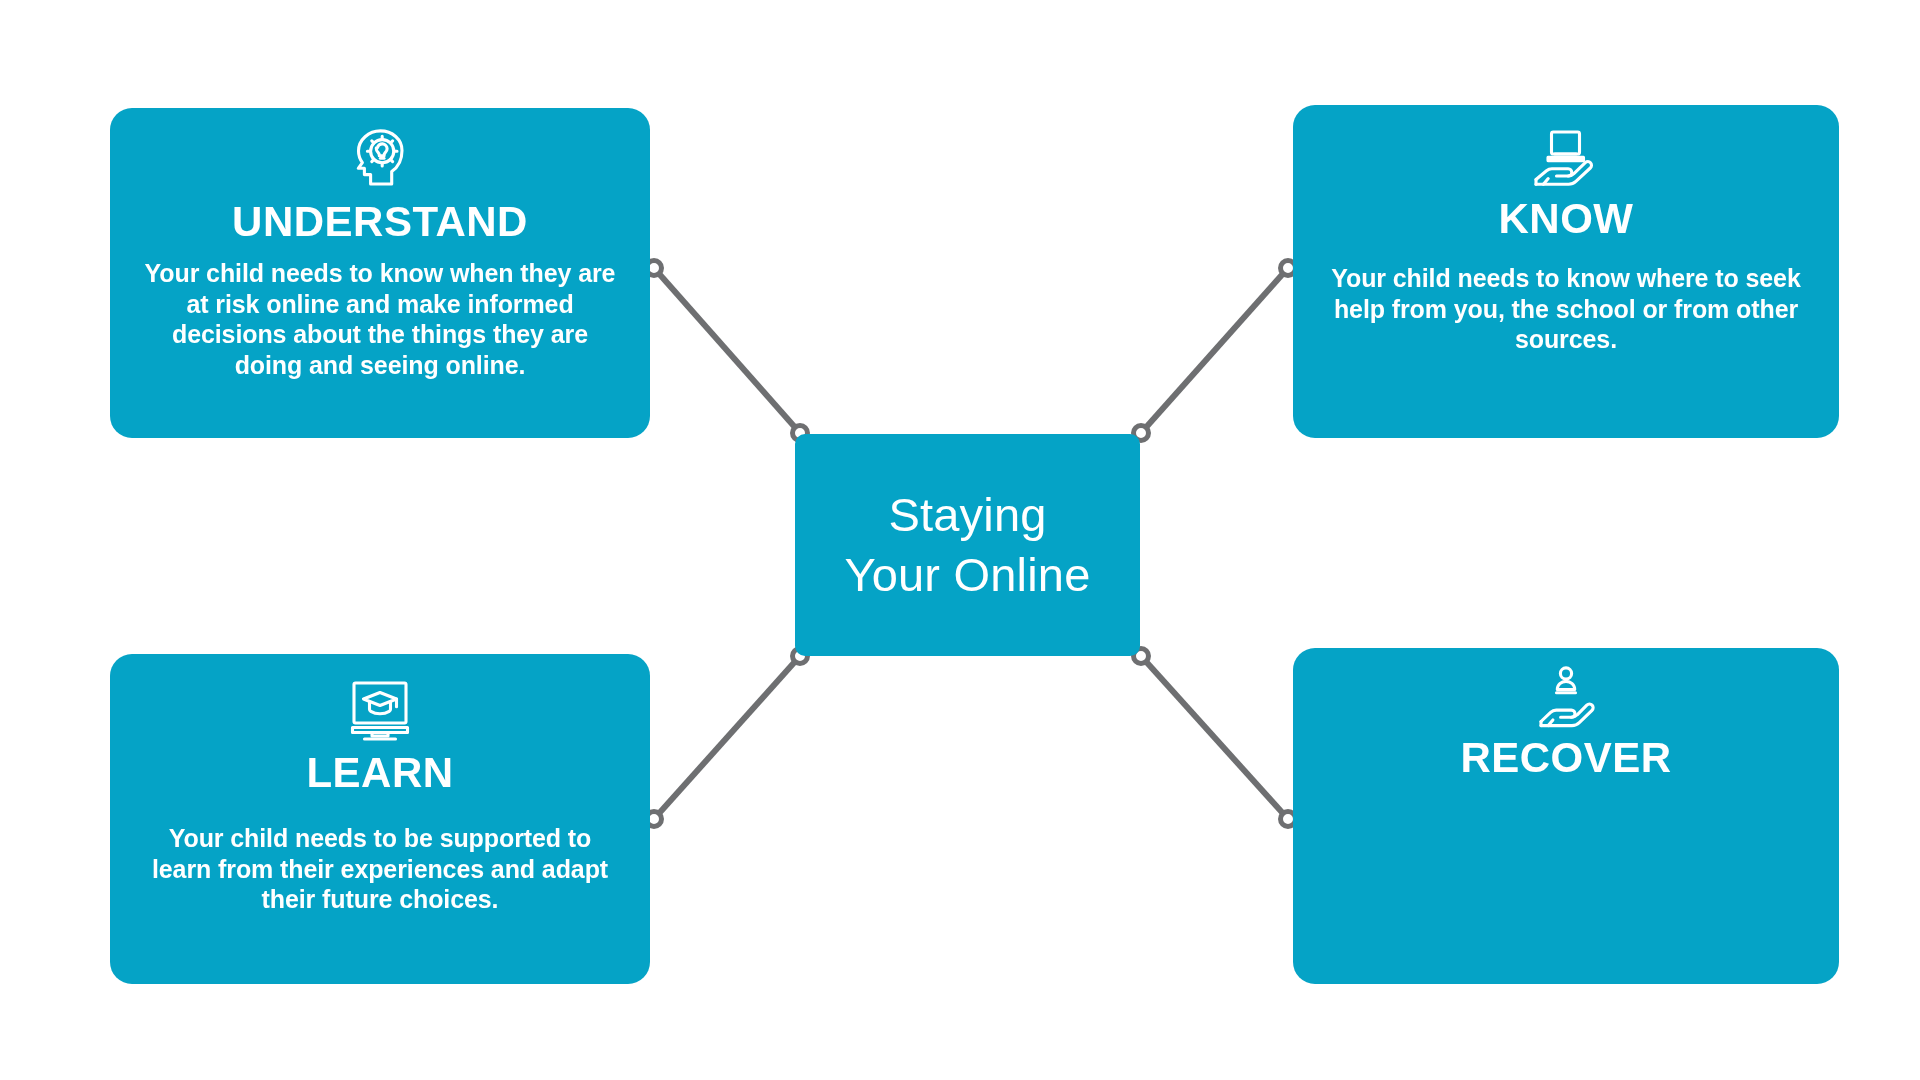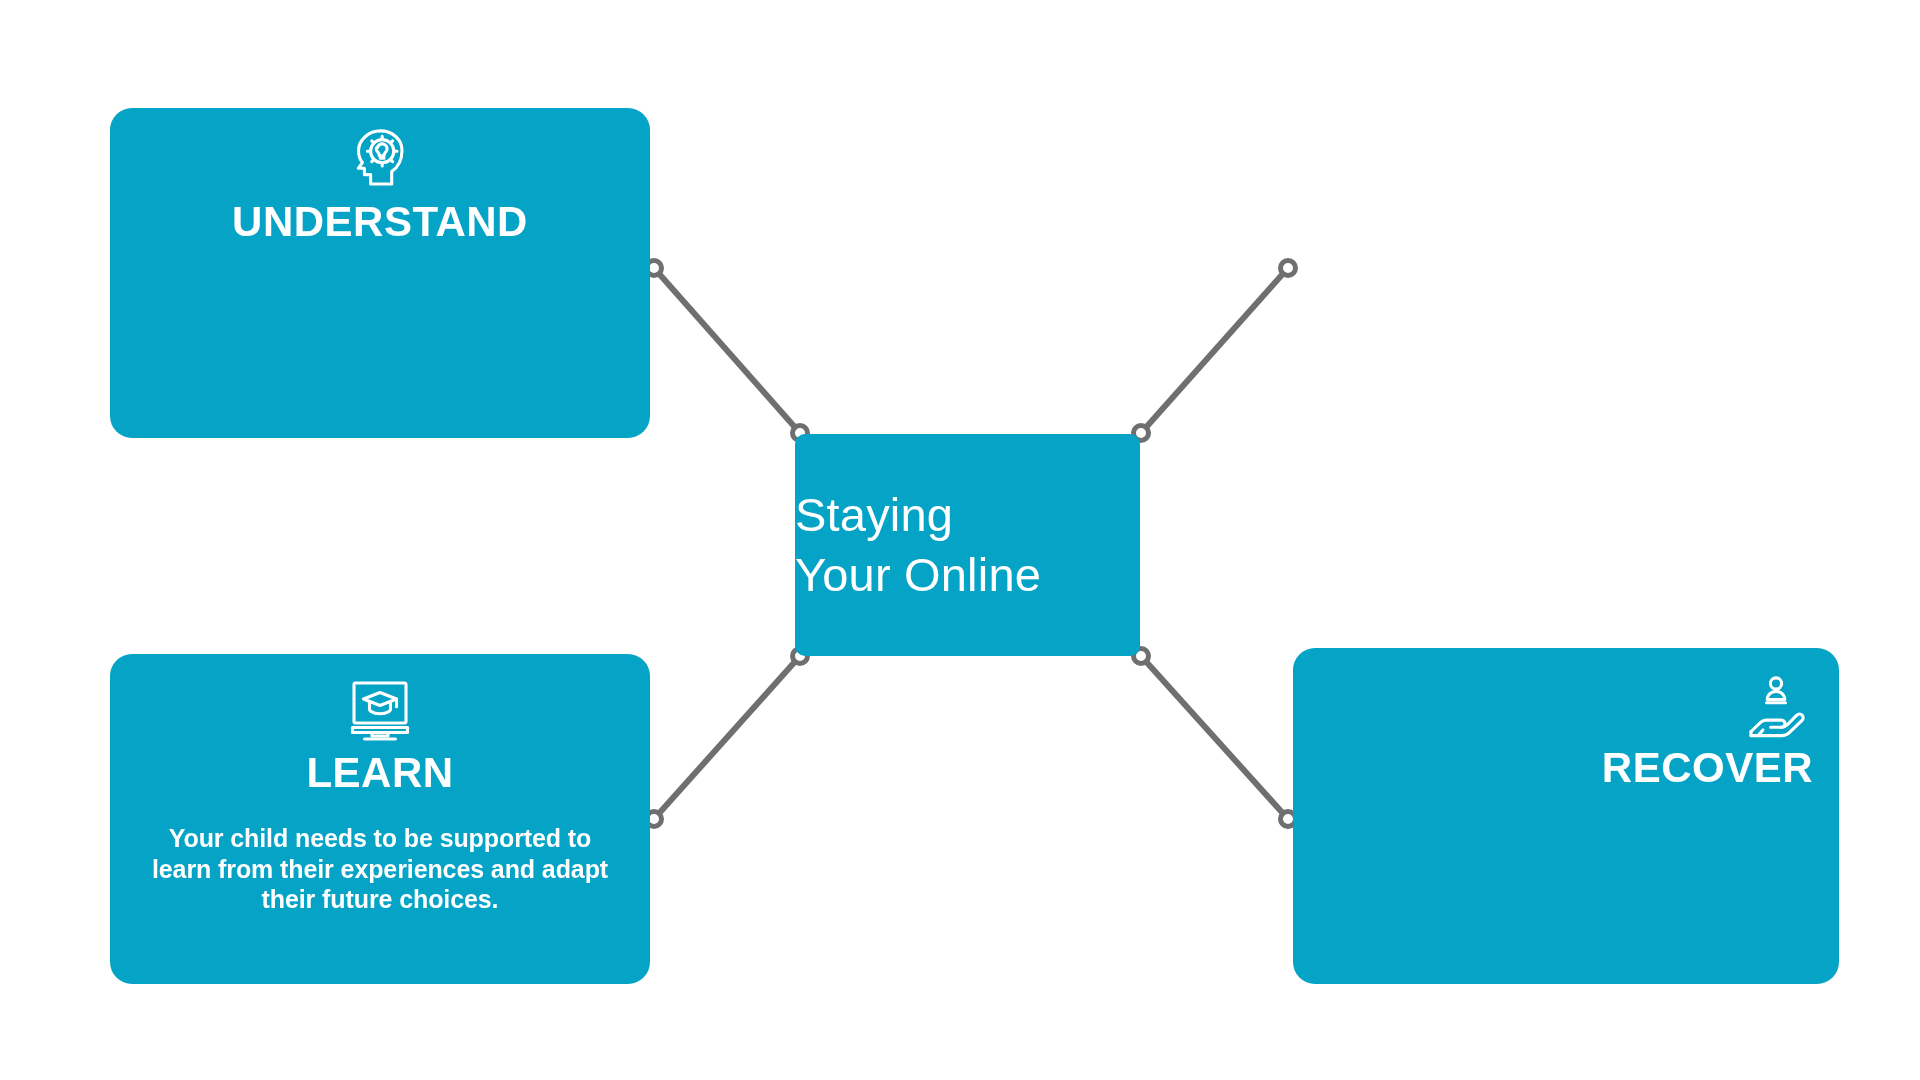--- a/index.html
+++ b/index.html
@@ -76,34 +76,34 @@
   #card-learn {
     left:110px; top:654px;
     width:540px; height:330px;
     padding-top:21px;
   }
   #card-learn .card-title { margin-bottom:28px; }
 
   #card-recover {
     left:1293px; top:648px;
     width:546px; height:336px;
-    padding-top:22px;
-    align-items:flex-end;
+    padding-top:12px;
   }
   #card-recover .card-title { margin-bottom:6px; }
 
   
   #hub {
     position:absolute;
     left:795px; top:434px;
     width:345px; height:222px;
     background:#05A3C6;
     border-radius:10px;
     display:flex;
     flex-direction:column;
+    align-items:center;
     justify-content:center;
   }
   #hub .hub-line {
     color:#ffffff;
     font-size:47px;
     font-weight:300;
     line-height:1.28;
     letter-spacing:0.2px;
     white-space:nowrap;
   }
@@ -136,22 +136,38 @@
     <div class="card-icon">
       <svg width="72" height="66" viewBox="0 0 72 66" fill="none" stroke="#ffffff" stroke-width="3.1" stroke-linecap="round" stroke-linejoin="round">
         <path d="M58 22.5c0-11.2-9.8-19.6-21.6-19.6C24.8 2.9 14.5 11.8 14.5 23c0 4.6 1.5 8.4 3.9 11.7l-4.1 5.6h6.1v6.3h6.2v9.4h21.1V43.5C53.9 39.3 58 31.8 58 22.5z"></path>
         <circle cx="38.2" cy="23.2" r="11.6"></circle>
         <path d="M38.2 8.4v3.1M38.2 34.9v3.1M23.4 23.2h3.1M49.9 23.2h3.1M27.8 12.8l2.2 2.2M46.4 31.4l2.2 2.2M48.6 12.8l-2.2 2.2M30 31.4l-2.2 2.2"></path>
         <path d="M33.4 19.8a4.9 4.9 0 019.7.9c0 1.7-.9 3-1.9 4-.7.7-1.1 1.5-1.1 2.4v.6h-4.8v-.6c0-.9-.4-1.7-1.1-2.4-1-1-1.9-2.3-1.9-4 0-.3 0-.6.1-.9z"></path>
         <path d="M36.4 30.2h3.6"></path>
       </svg>
     </div>
     <div class="card-title">UNDERSTAND</div>
-  </div>
-
+    <div class="card-desc">Your child needs to know when they are at risk online and make informed decisions about the things they are doing and seeing online.</div>
+  </div>
+
+  <div class="card" id="card-know">
+    <div class="card-icon">
+      <svg width="72" height="60" viewBox="0 0 72 60" fill="none" stroke="#ffffff" stroke-width="3.1" stroke-linecap="round" stroke-linejoin="round">
+        <rect x="21.5" y="4" width="28" height="22" rx="1.8"></rect>
+        <path d="M18 29.4h35.5v3.2H18z"></path>
+        <path d="M24.8 26h21.4"></path>
+        <path d="M6 51.5l10.5-8.8c1.5-1.2 3.4-1.9 5.4-1.9h16.3c2 0 3.6 1.6 3.6 3.6s-1.6 3.6-3.6 3.6H26.5"></path>
+        <path d="M38.2 48c2.2 0 4.2-.9 5.7-2.4l11.4-10.9c1.5-1.4 3.8-1.4 5.2.1 1.4 1.5 1.3 3.8-.2 5.2L45.9 53.3c-2 1.9-4.6 2.9-7.3 2.9H6"></path>
+        <path d="M6 51.5v4.7"></path>
+        <path d="M13.4 56.2l4.8-5.6"></path>
+      </svg>
+    </div>
+    <div class="card-title">KNOW</div>
+    <div class="card-desc">Your child needs to know where to seek help from you, the school or from other sources.</div>
+  </div>
 
   <div class="card" id="card-learn">
     <div class="card-icon">
       <svg width="72" height="66" viewBox="0 0 72 66" fill="none" stroke="#ffffff" stroke-width="3.1" stroke-linecap="round" stroke-linejoin="round">
         <rect x="10" y="4" width="52" height="40" rx="1.5"></rect>
         <path d="M8.5 48.5h55v5H8.5z"></path>
         <path d="M28 57h16v-3.5H28z"></path>
         <path d="M20.5 60h31"></path>
         <path d="M36 13.5L19.5 20 36 26.5 52.5 20z"></path>
         <path d="M25.5 22.8v7.4c0 .9.5 1.7 1.3 2.2 2.5 1.5 5.8 2.4 9.2 2.4s6.7-.9 9.2-2.4c.8-.5 1.3-1.3 1.3-2.2v-7.4"></path>

